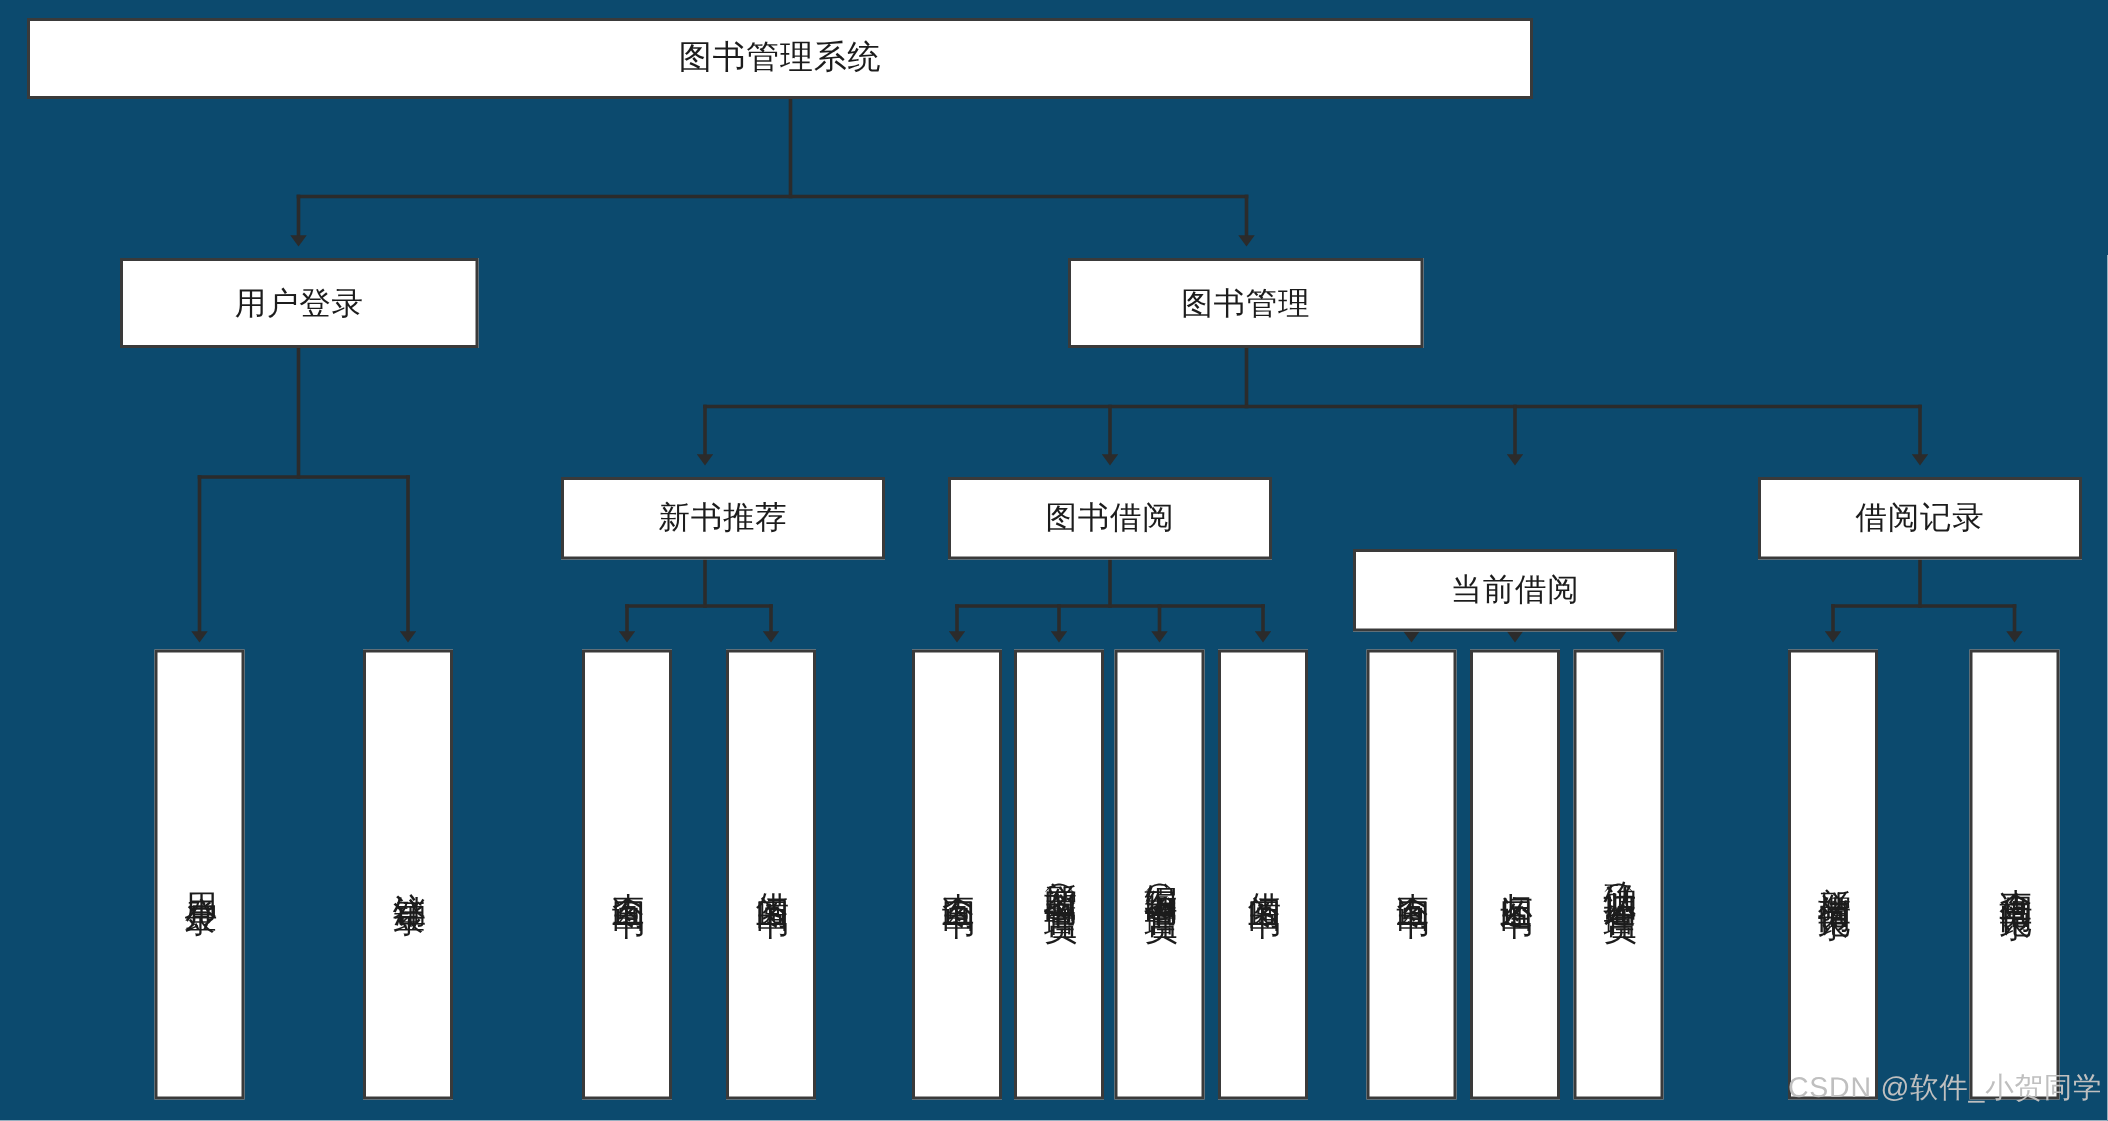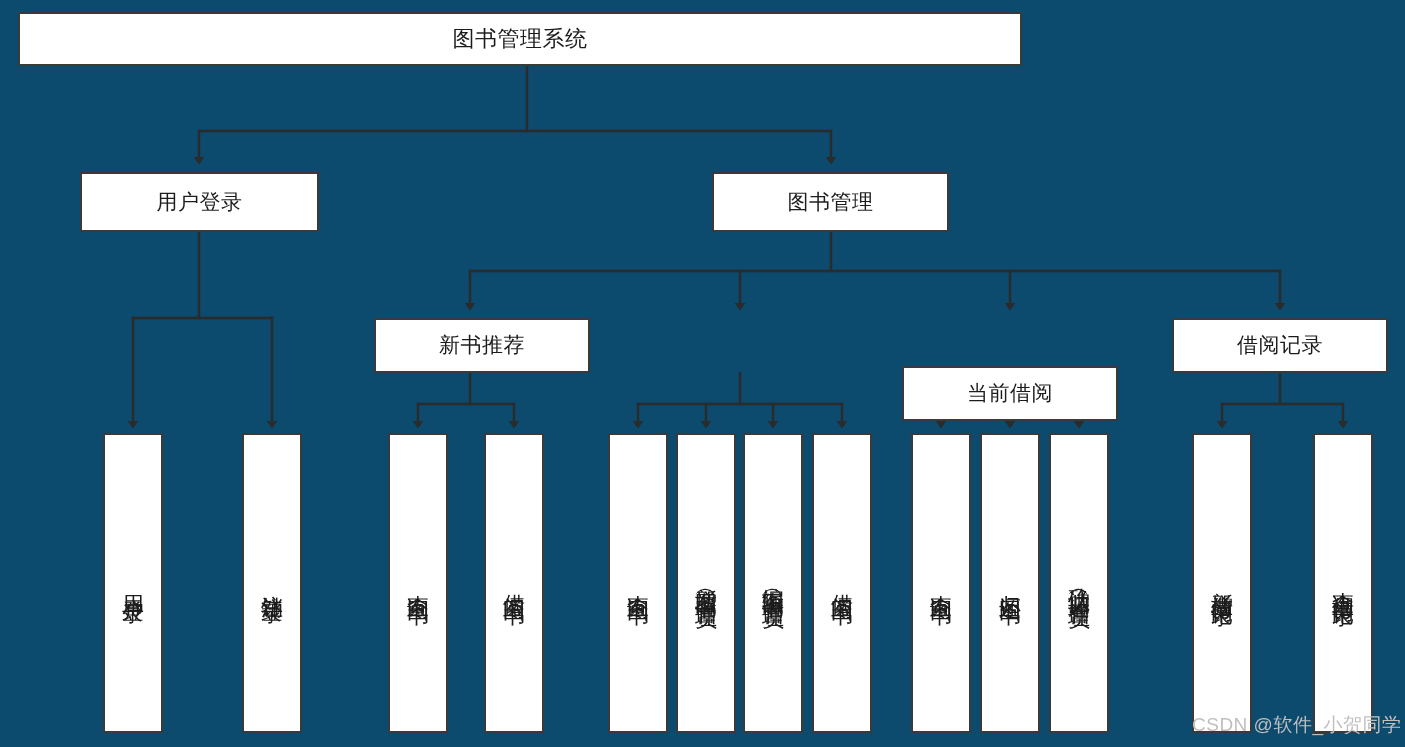--- a/index.html
+++ b/index.html
@@ -128,20 +128,23 @@
   <div class="node horiz" style="left:80px; top:172px; width:239px; height:60px;">
     <span class="label">用户登录</span>
   </div>
   <div class="node horiz" style="left:712px; top:172px; width:237px; height:60px;">
     <span class="label">图书管理</span>
   </div>
 
   <div class="node horiz" style="left:362px; top:318px; width:216px; height:55px;margin-left:12px;">
     <span class="label">新书推荐</span>
   </div>
+  <div class="node horiz" style="left:632px; top:318px; width:216px; height:55px;">
+    <span class="label">图书借阅</span>
+  </div>
   <div class="node horiz" style="left:902px; top:318px; width:216px; height:55px;margin-top:48px;">
     <span class="label">当前借阅</span>
   </div>
   <div class="node horiz" style="left:1172px; top:318px; width:216px; height:55px;">
     <span class="label">借阅记录</span>
   </div>
 
   <div class="node vert" style="left:103px; top:433px; width:60px; height:300px;">
     <span class="label">用户登录</span>
   </div>

